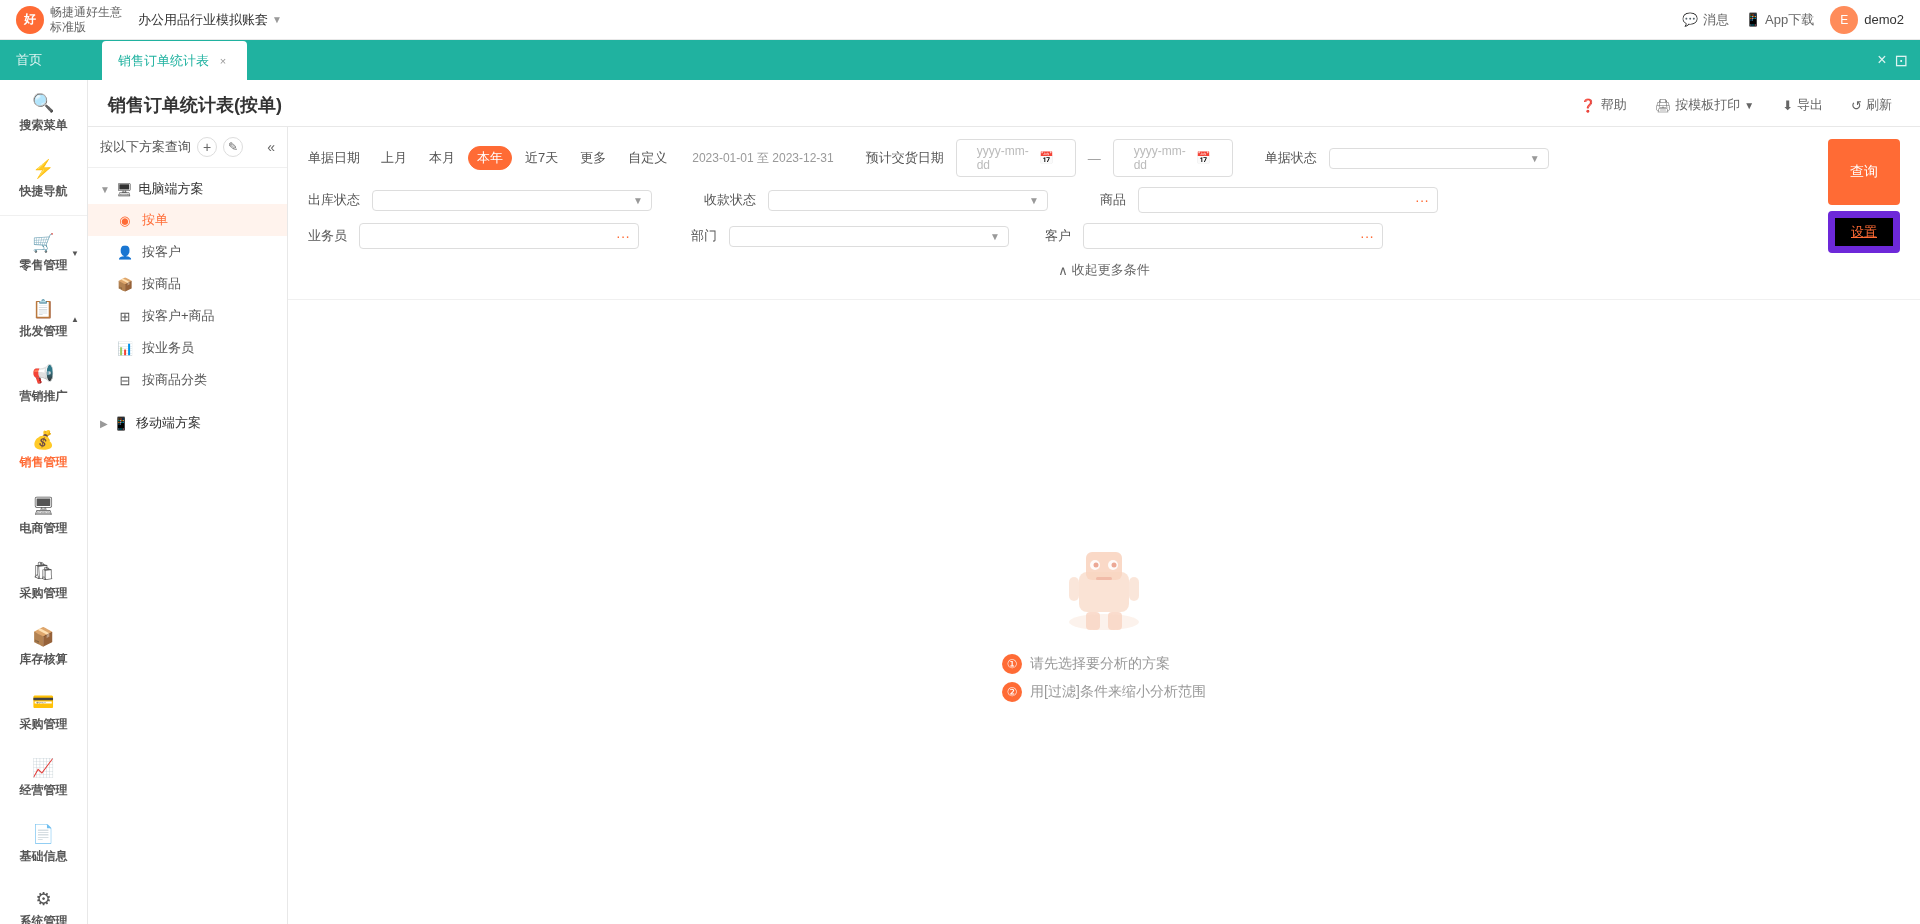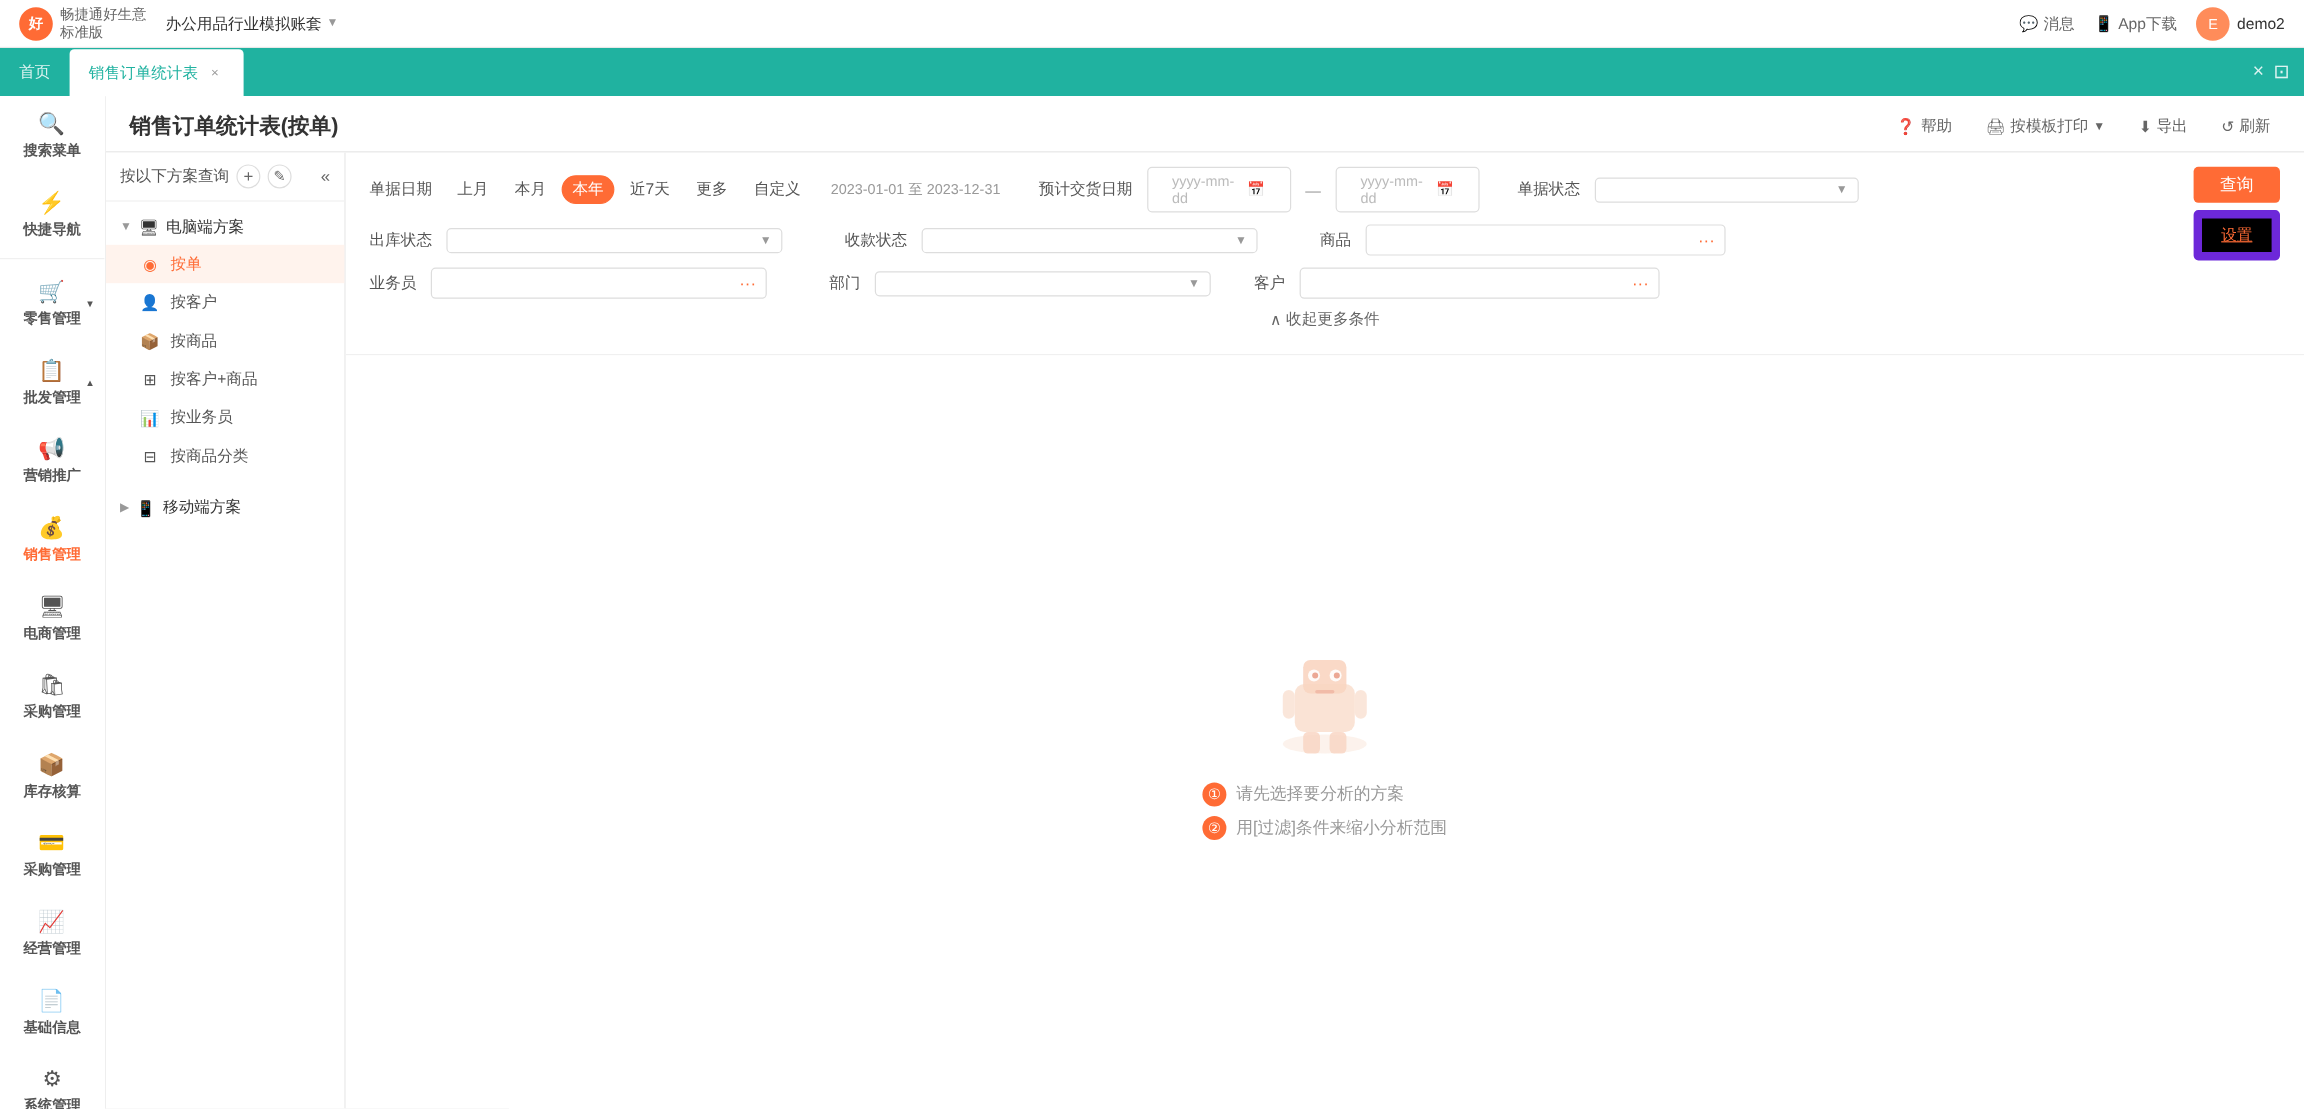--- a/index.html
+++ b/index.html
@@ -13,21 +13,21 @@
     .logo-text { font-size: 12px; color: #666; line-height: 1.2; }
     .company-selector { display: flex; align-items: center; gap: 4px; color: #333; font-size: 13px; cursor: pointer; padding: 4px 8px; border-radius: 4px; }
     .top-bar-right { display: flex; align-items: center; gap: 16px; }
     .top-bar-btn { display: flex; align-items: center; gap: 4px; color: #666; cursor: pointer; font-size: 13px; }
     .user-avatar { width: 28px; height: 28px; border-radius: 50%; background: #ff8c5a; display: flex; align-items: center; justify-content: center; color: #fff; font-size: 12px; overflow: hidden; }
     .user-name { color: #333; font-size: 13px; cursor: pointer; }
 
     
     .tab-bar { height: 40px; background: #20b2a0; display: flex; align-items: center; padding: 0 0; flex-shrink: 0; }
     .tab-item { height: 40px; display: flex; align-items: center; padding: 0 16px; cursor: pointer; color: rgba(255,255,255,0.85); font-size: 13px; gap: 6px; }
-    .tab-item.active { background: #fff; color: #20b2a0; border-radius: 4px 4px 0 0; margin-top: 2px; }
+    .tab-item.active { background: #fff; color: #20b2a0; border-radius: 4px 4px 0 0; margin-top: 2px; margin-left: 44px; }
     .tab-close { width: 16px; height: 16px; display: flex; align-items: center; justify-content: center; border-radius: 50%; font-size: 11px; color: #999; }
     .tab-bar-right { margin-left: auto; display: flex; align-items: center; gap: 8px; padding-right: 12px; }
     .tab-bar-icon { color: rgba(255,255,255,0.85); cursor: pointer; font-size: 16px; }
 
     
     .main-layout { display: flex; flex: 1; overflow: hidden; }
 
     
     .sidebar { width: 88px; background: #fff; border-right: 1px solid #e8e8e8; display: flex; flex-direction: column; flex-shrink: 0; overflow-y: auto; }
     .sidebar-item { display: flex; flex-direction: column; align-items: center; padding: 12px 4px; cursor: pointer; color: #555; font-size: 12px; gap: 4px; position: relative; }
@@ -73,21 +73,21 @@
     .date-quick-btn.active { background: #ff6b35; color: #fff; border-color: #ff6b35; border-radius: 12px; }
     .date-input { border: 1px solid #ddd; border-radius: 4px; padding: 4px 20px; font-size: 12px; color: #aaa; width: 120px; display: flex; align-items: center; justify-content: space-between; cursor: pointer; }
     .date-sep { color: #999; }
     .date-range-text { font-size: 12px; color: #999; margin-left: 4px; }
 
     .select-input { border: 1px solid #ddd; border-radius: 4px; padding: 4px 8px; font-size: 13px; color: #999; display: flex; align-items: center; justify-content: space-between; cursor: pointer; min-width: 160px; }
     .select-input .arrow { color: #999; font-size: 10px; }
 
     .filter-more-row { display: flex; align-items: center; justify-content: center; padding: 8px; cursor: pointer; color: #666; font-size: 13px; gap: 4px; }
 
-    .query-btn { background: #ff6b35; color: #fff; border: none; border-radius: 4px; padding: 6px 20px; font-size: 14px; cursor: pointer; white-space: nowrap; }
+    .query-btn { background: #ff6b35; color: #fff; border: none; border-radius: 4px; padding: 24px 20px; font-size: 14px; cursor: pointer; white-space: nowrap; }
     .setting-btn { background: #000000; color: #ff6b35; border: 7px solid #6d28d9; border-radius: 4px; padding: 5px 16px; font-size: 13px; cursor: pointer; white-space: nowrap; text-decoration: underline; }
 
     .btn-group-right { display: flex; flex-direction: column; gap: 6px; margin-left: auto; }
 
     
     .empty-state { flex: 1; display: flex; flex-direction: column; align-items: center; justify-content: center; gap: 12px; background: #fff; padding: 20px; }
     .empty-icon { width: 120px; height: 120px; opacity: 0.6; }
     .empty-tips { display: flex; flex-direction: column; gap: 8px; }
     .empty-tip { display: flex; align-items: center; gap: 8px; color: #999; font-size: 14px; }
     .tip-num { width: 20px; height: 20px; border-radius: 50%; background: #ff6b35; color: #fff; font-size: 12px; display: flex; align-items: center; justify-content: center; flex-shrink: 0; }

